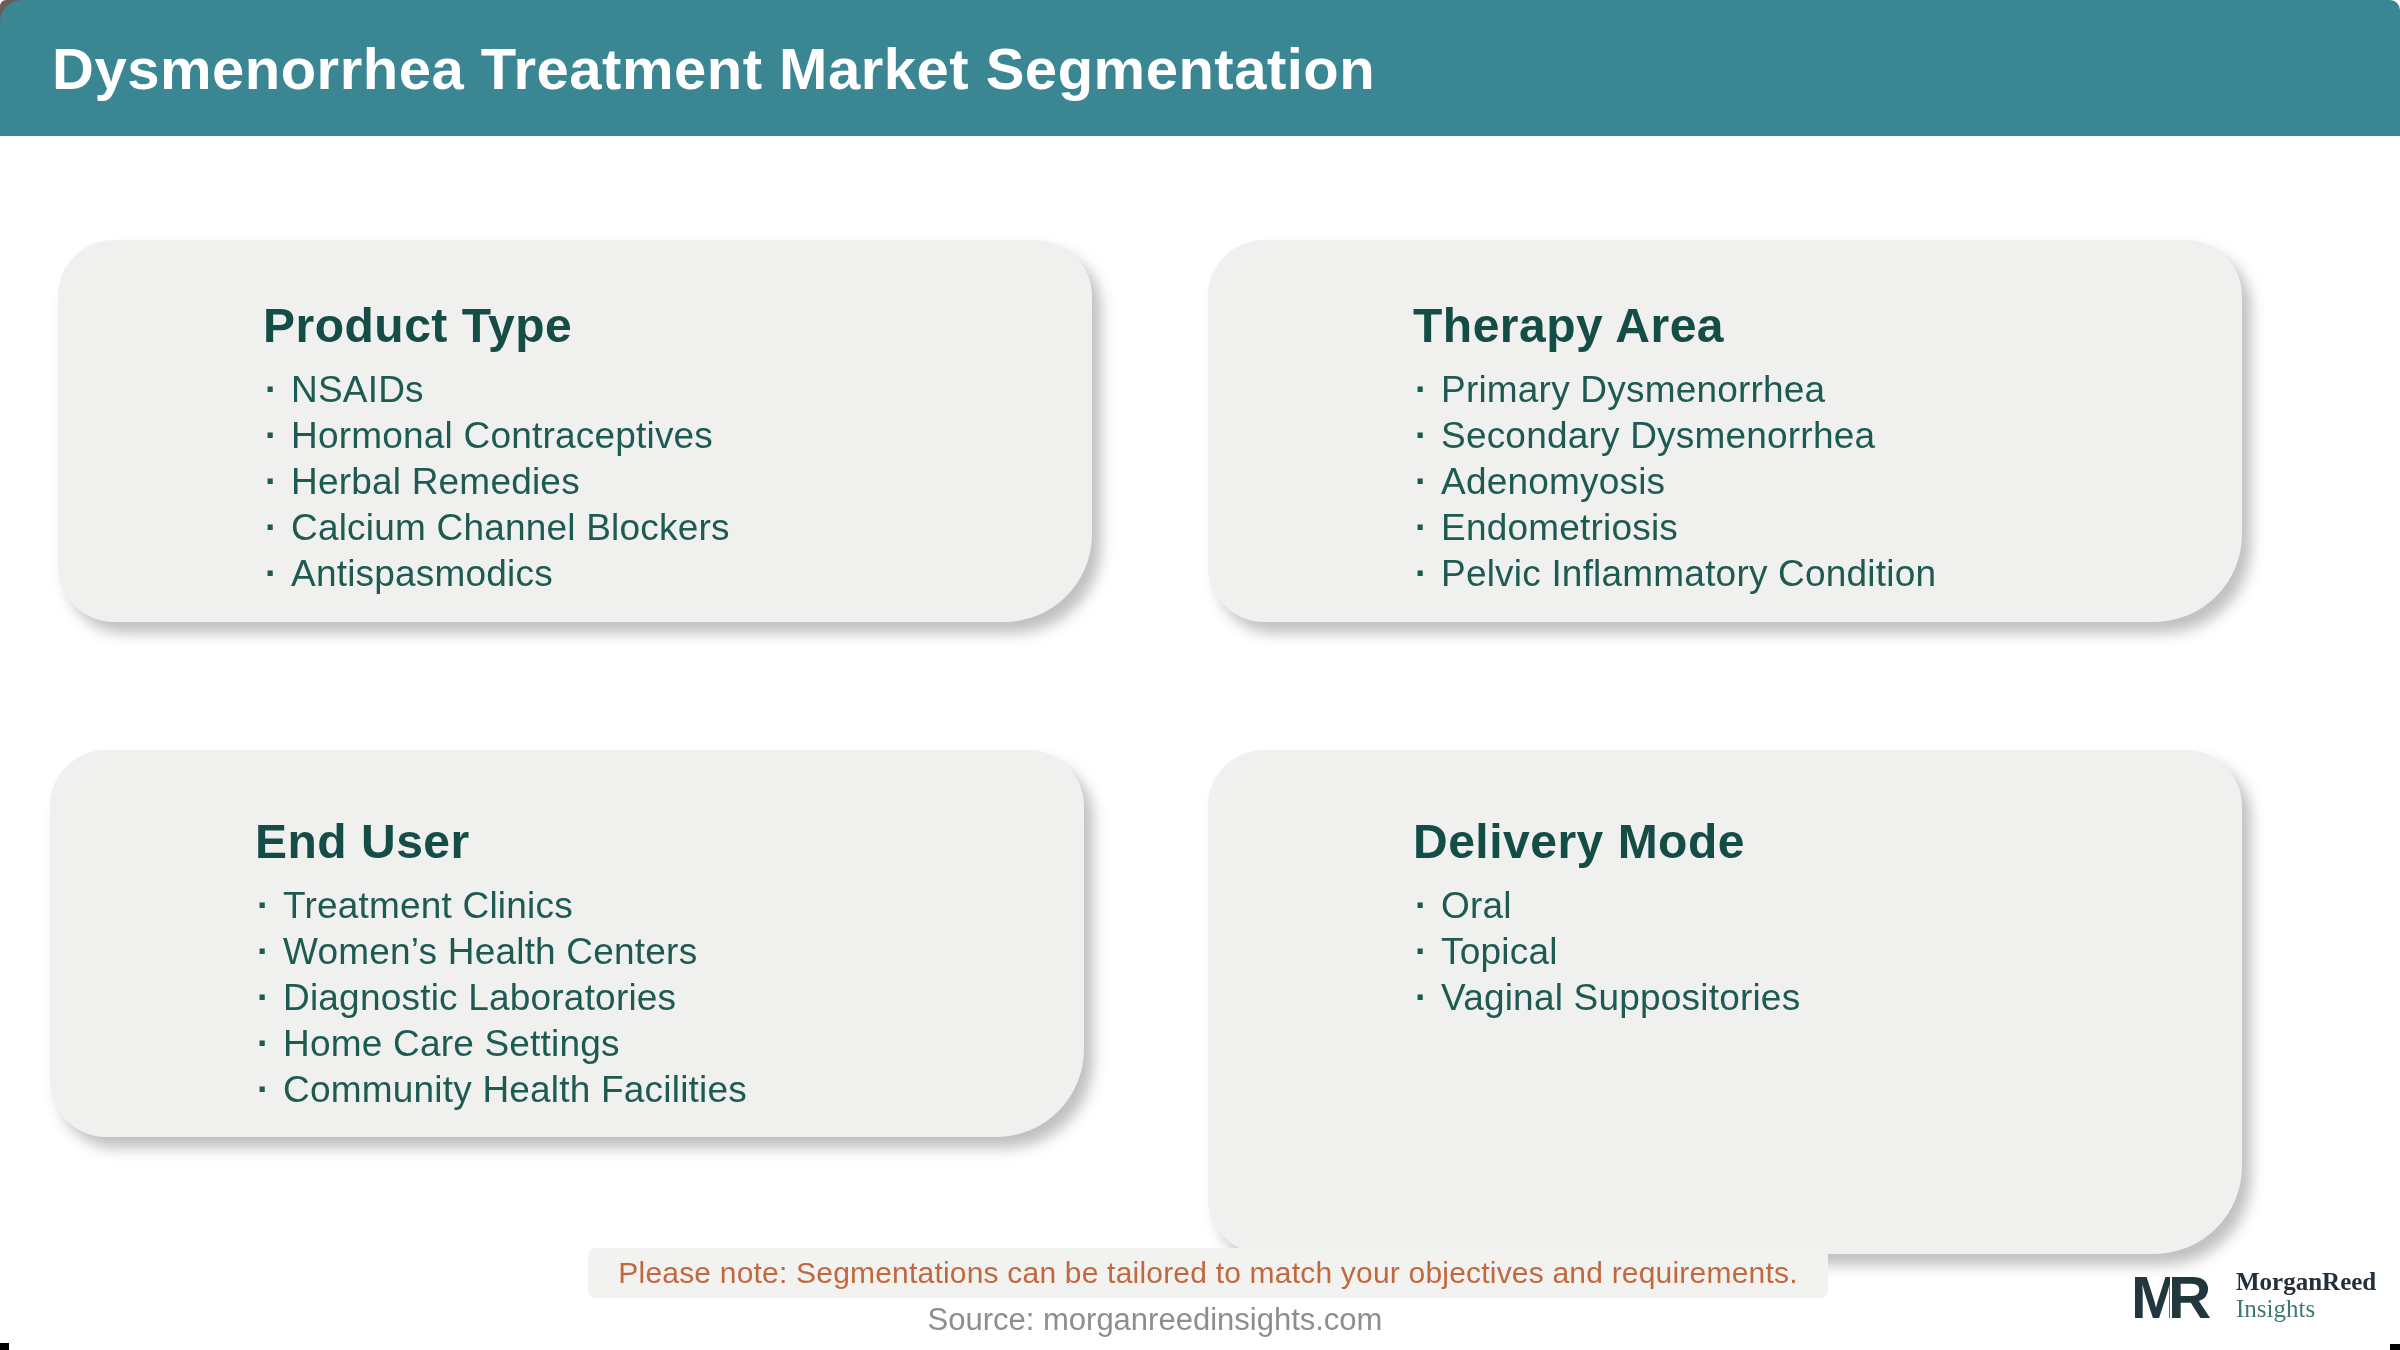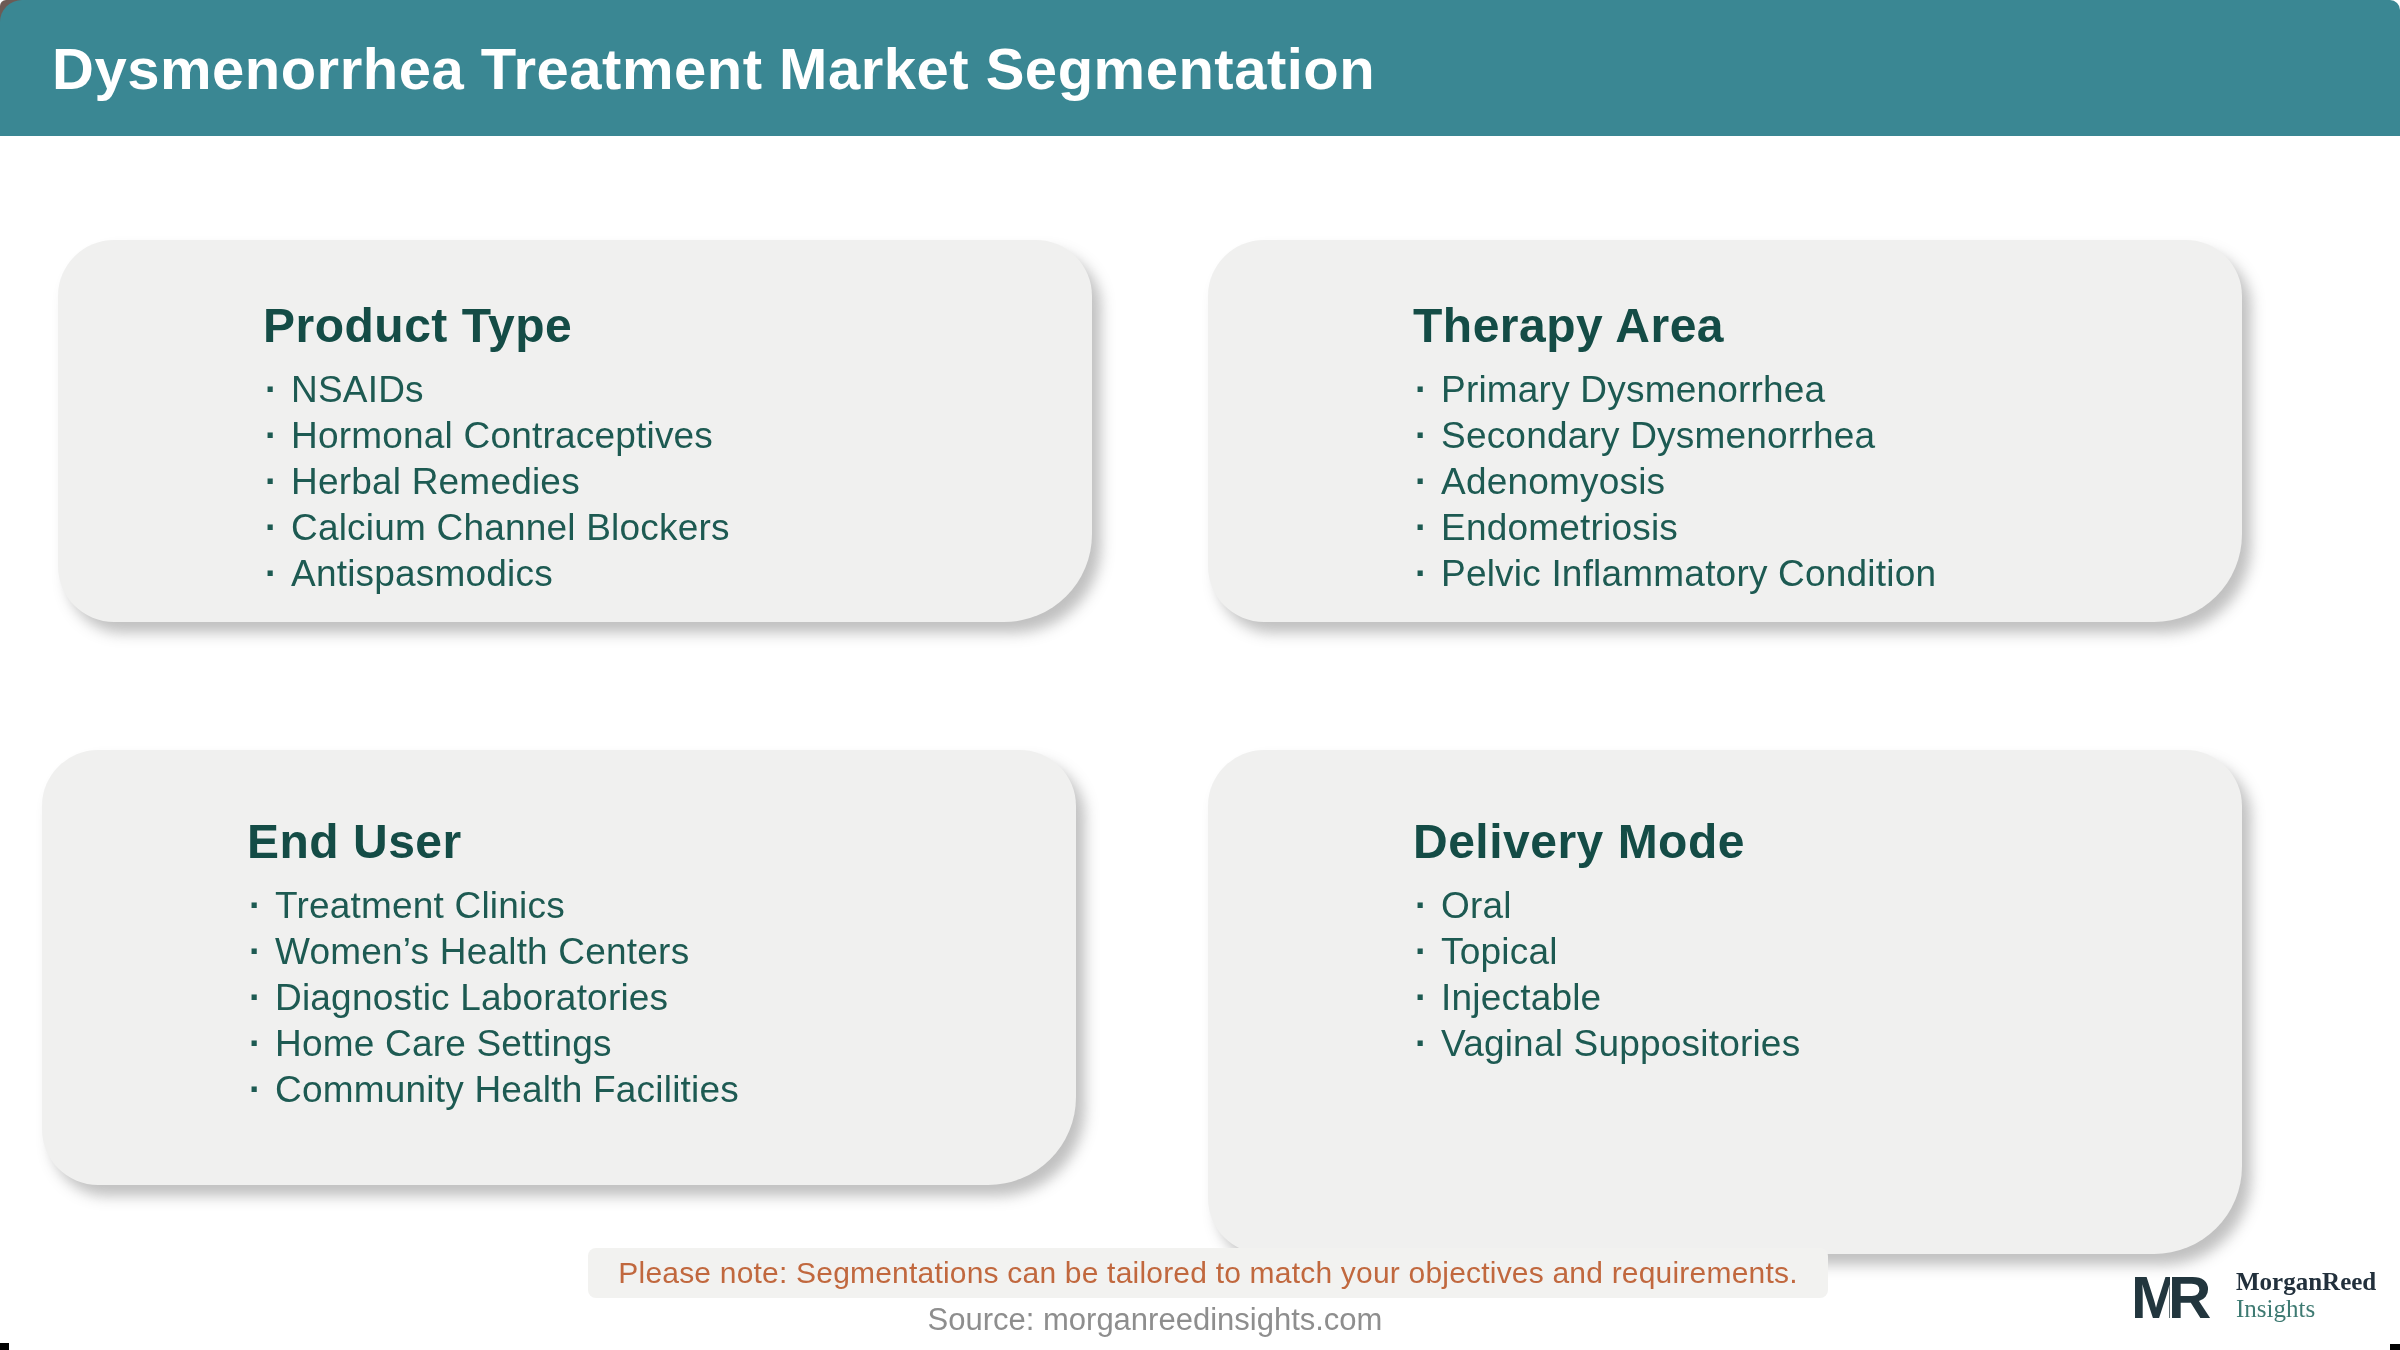--- a/index.html
+++ b/index.html
@@ -37,21 +37,21 @@
   
   .card {
     position: absolute;
     width: 1034px; height: 382px;
     background: var(--card-bg, #F0F0EF);
     border-radius: 56px 56px 88px 56px;
     box-shadow: 9px 11px 14px rgba(90, 90, 90, 0.38);
   }
   .card-1 { left: 58px;   top: 240px; }
   .card-2 { left: 1208px; top: 240px; }
-  .card-3 { left: 42px;   top: 750px; height: 435px; }
+  .card-3 { left: 50px;   top: 750px; height: 387px; }
   .card-4 { left: 1208px; top: 750px; height: 504px; }
 
   .card-inner { padding: 58px 50px 0 205px; }
   .card-3 .card-inner, .card-4 .card-inner { padding-top: 64px; }
 
   .card h2 {
     color: var(--heading, #144C46);
     font-size: 48px;
     font-weight: bold;
     letter-spacing: 0.5px;
@@ -165,21 +165,20 @@
     </ul>
   </div>
 </div>
 
 <div class="card card-4">
   <div class="card-inner">
     <h2>Delivery Mode</h2>
     <ul>
       <li>Oral</li>
       <li>Topical</li>
-      <li>Injectable</li>
       <li>Vaginal Suppositories</li>
     </ul>
   </div>
 </div>
 
 <div class="note-strip">
   <span>Please note: Segmentations can be tailored to match your objectives and requirements.</span>
 </div>
 
 <div class="source-line">Source: morganreedinsights.com</div>

